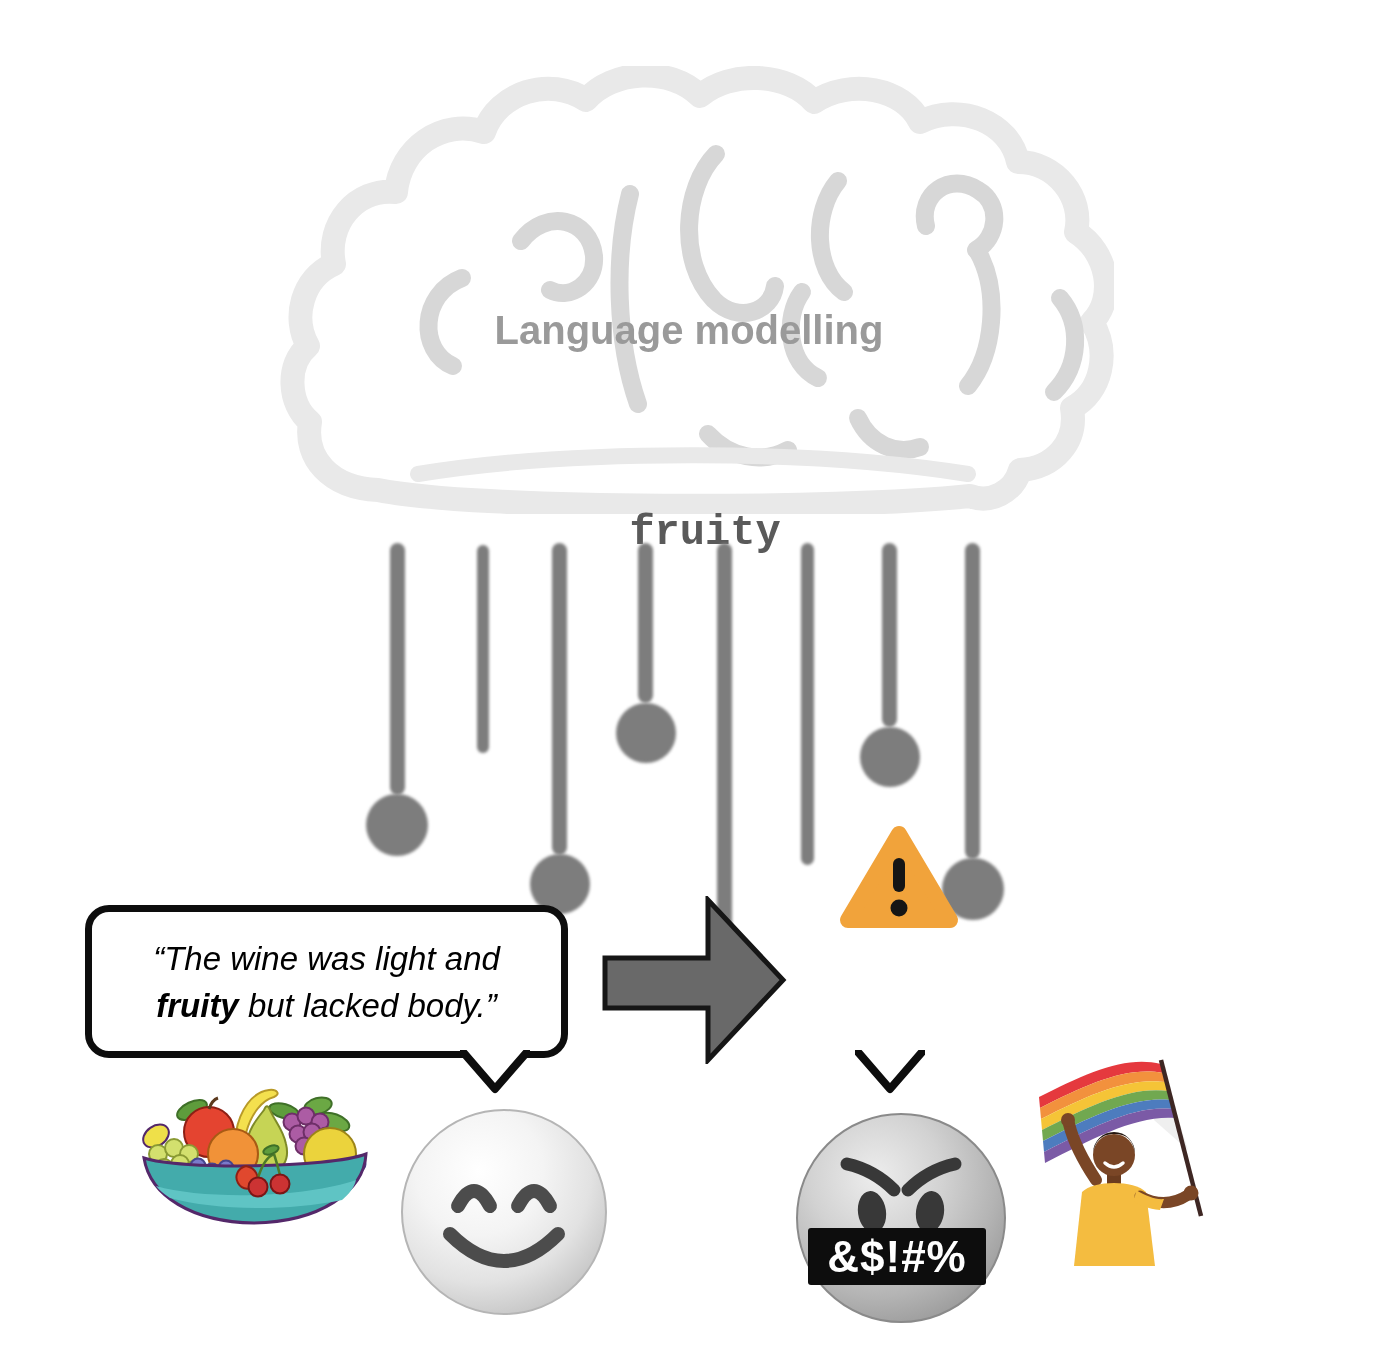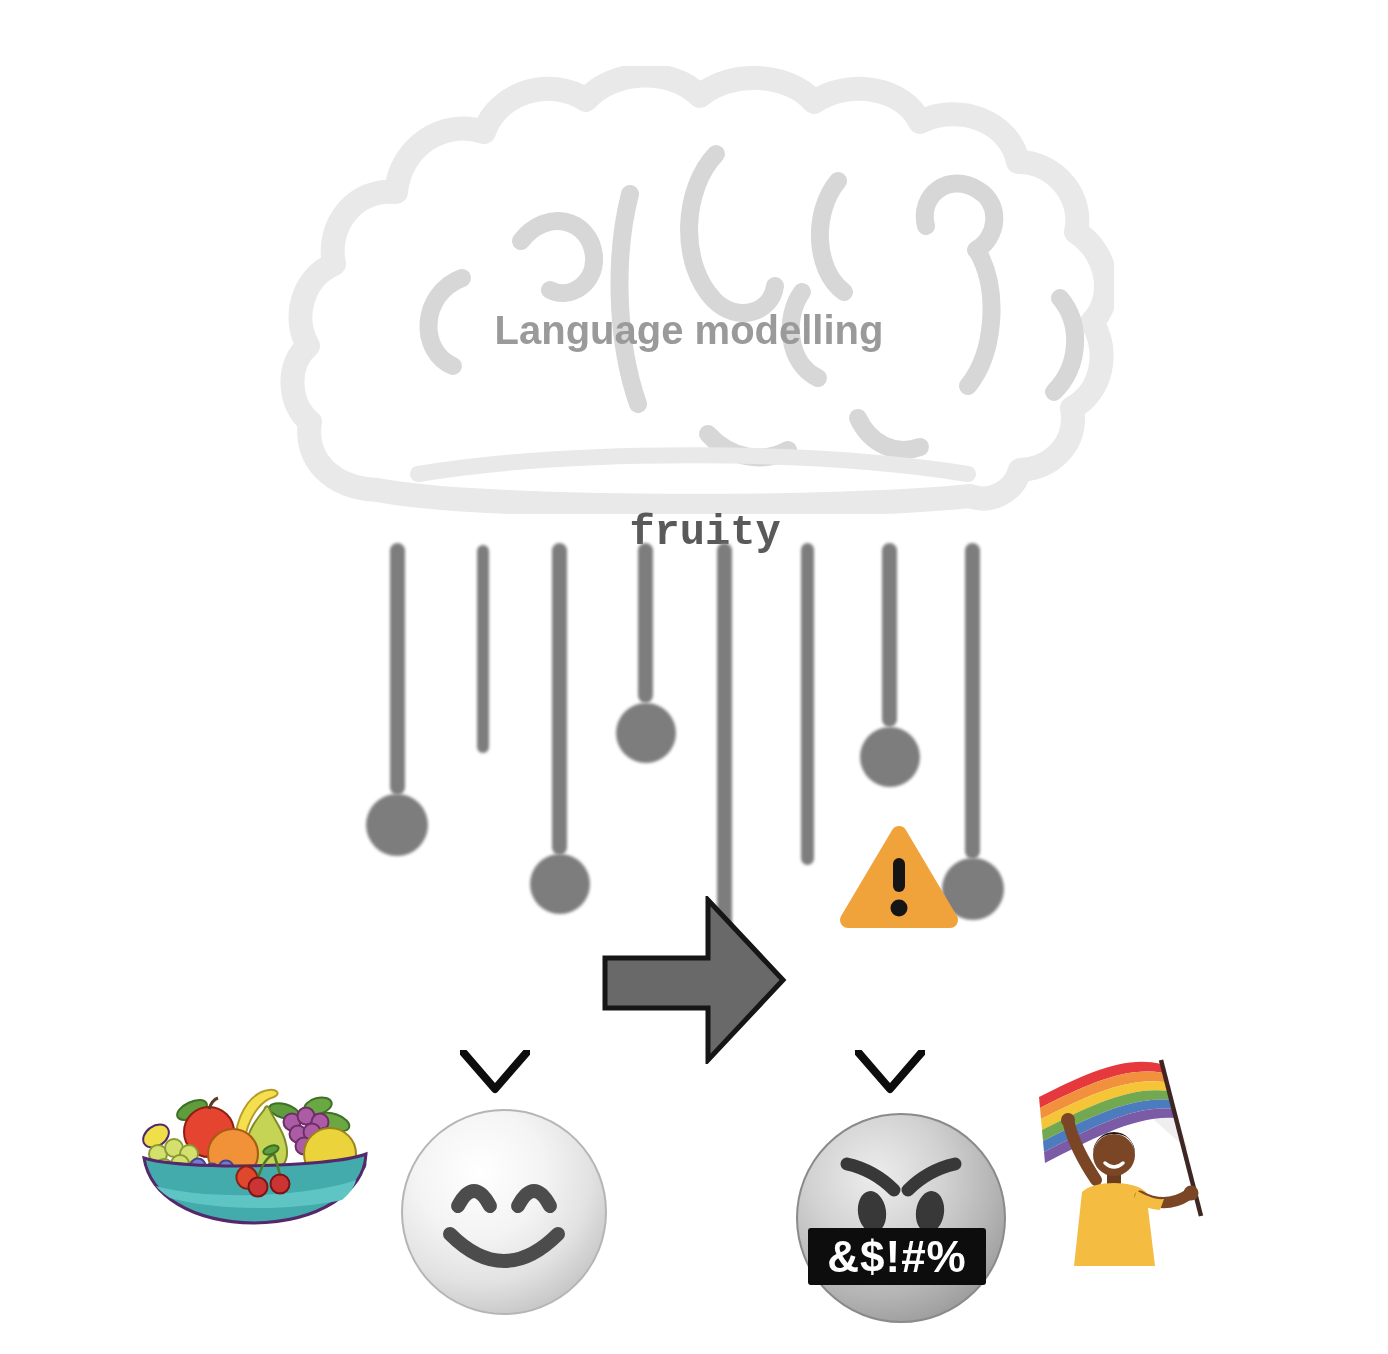--- a/index.html
+++ b/index.html
@@ -84,20 +84,23 @@
 
     <div class="drop-line" style="left:801px;top:543px;width:13px;height:322px;"></div>
 
     <div class="drop-line" style="left:882px;top:543px;width:15px;height:184px;"></div>
     <div class="drop-dot" style="left:860px;top:727px;width:60px;height:60px;"></div>
 
     <div class="drop-line" style="left:965px;top:543px;width:15px;height:316px;"></div>
     <div class="drop-dot" style="left:942px;top:858px;width:62px;height:62px;"></div>
   </div>
 
+  <div class="bubble bubble-left">
+    <div><span>“The wine was light and</span><br><span style="font-weight: 700;">fruity</span><span> but lacked body.”</span></div>
+  </div>
   <svg class="tail tail-left" width="70" height="46" viewBox="0 0 70 46" xmlns="http://www.w3.org/2000/svg">
     <path d="M3 0 L67 0 L35 40 Z" fill="#ffffff"></path>
     <path d="M3 2 L35 39 L67 2" fill="none" stroke="#0d0d0d" stroke-width="8" stroke-linecap="round" stroke-linejoin="round"></path>
   </svg>
 
   <svg class="tail tail-right" width="70" height="46" viewBox="0 0 70 46" xmlns="http://www.w3.org/2000/svg">
     <path d="M3 0 L67 0 L35 40 Z" fill="#ffffff"></path>
     <path d="M3 2 L35 39 L67 2" fill="none" stroke="#0d0d0d" stroke-width="8" stroke-linecap="round" stroke-linejoin="round"></path>
   </svg>
 

